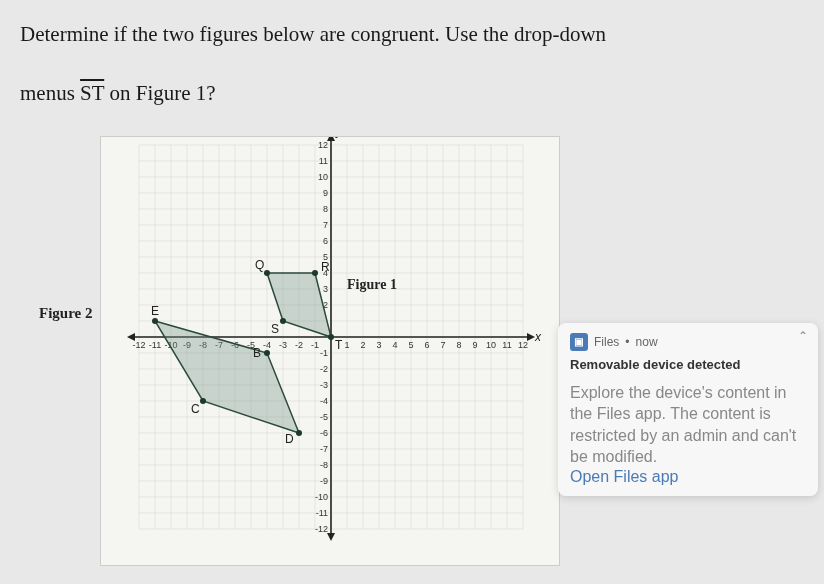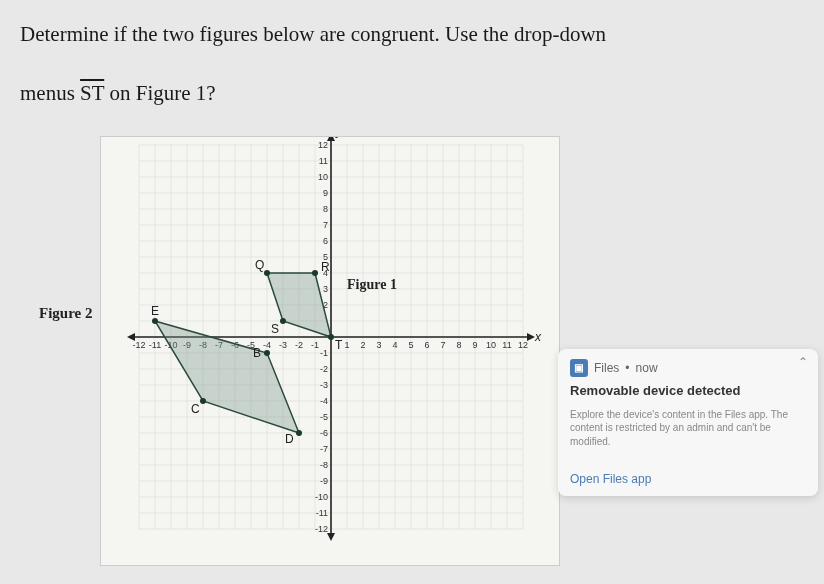--- a/index.html
+++ b/index.html
@@ -59,22 +59,22 @@
       margin-bottom: 6px;
     }
     .notif-icon {
       width: 18px; height: 18px;
       background: #4a7bb5;
       border-radius: 3px;
       display: flex; align-items: center; justify-content: center;
     }
     .notif-icon span { color: #fff; font-size: 10px; font-weight: bold; }
     .notif-title { font-size: 13px; color: #333; font-weight: 600; margin-bottom: 10px; }
-    .notif-body { font-size: 10px; color: #888; line-height: 1.35; margin-bottom: 24px; }
-    .notif-link { font-size: 12px; color: #4a7bb5; cursor: pointer; }
+    .notif-body { font-size: 16px; color: #888; line-height: 1.35; margin-bottom: 0; }
+    .notif-link { font-size: 16px; color: #4a7bb5; cursor: pointer; }
     .caret-up {
       position: absolute;
       top: 6px; right: 10px;
       color: #888;
       font-size: 12px;
     }
   </style>
 </head>
 <body>
 

